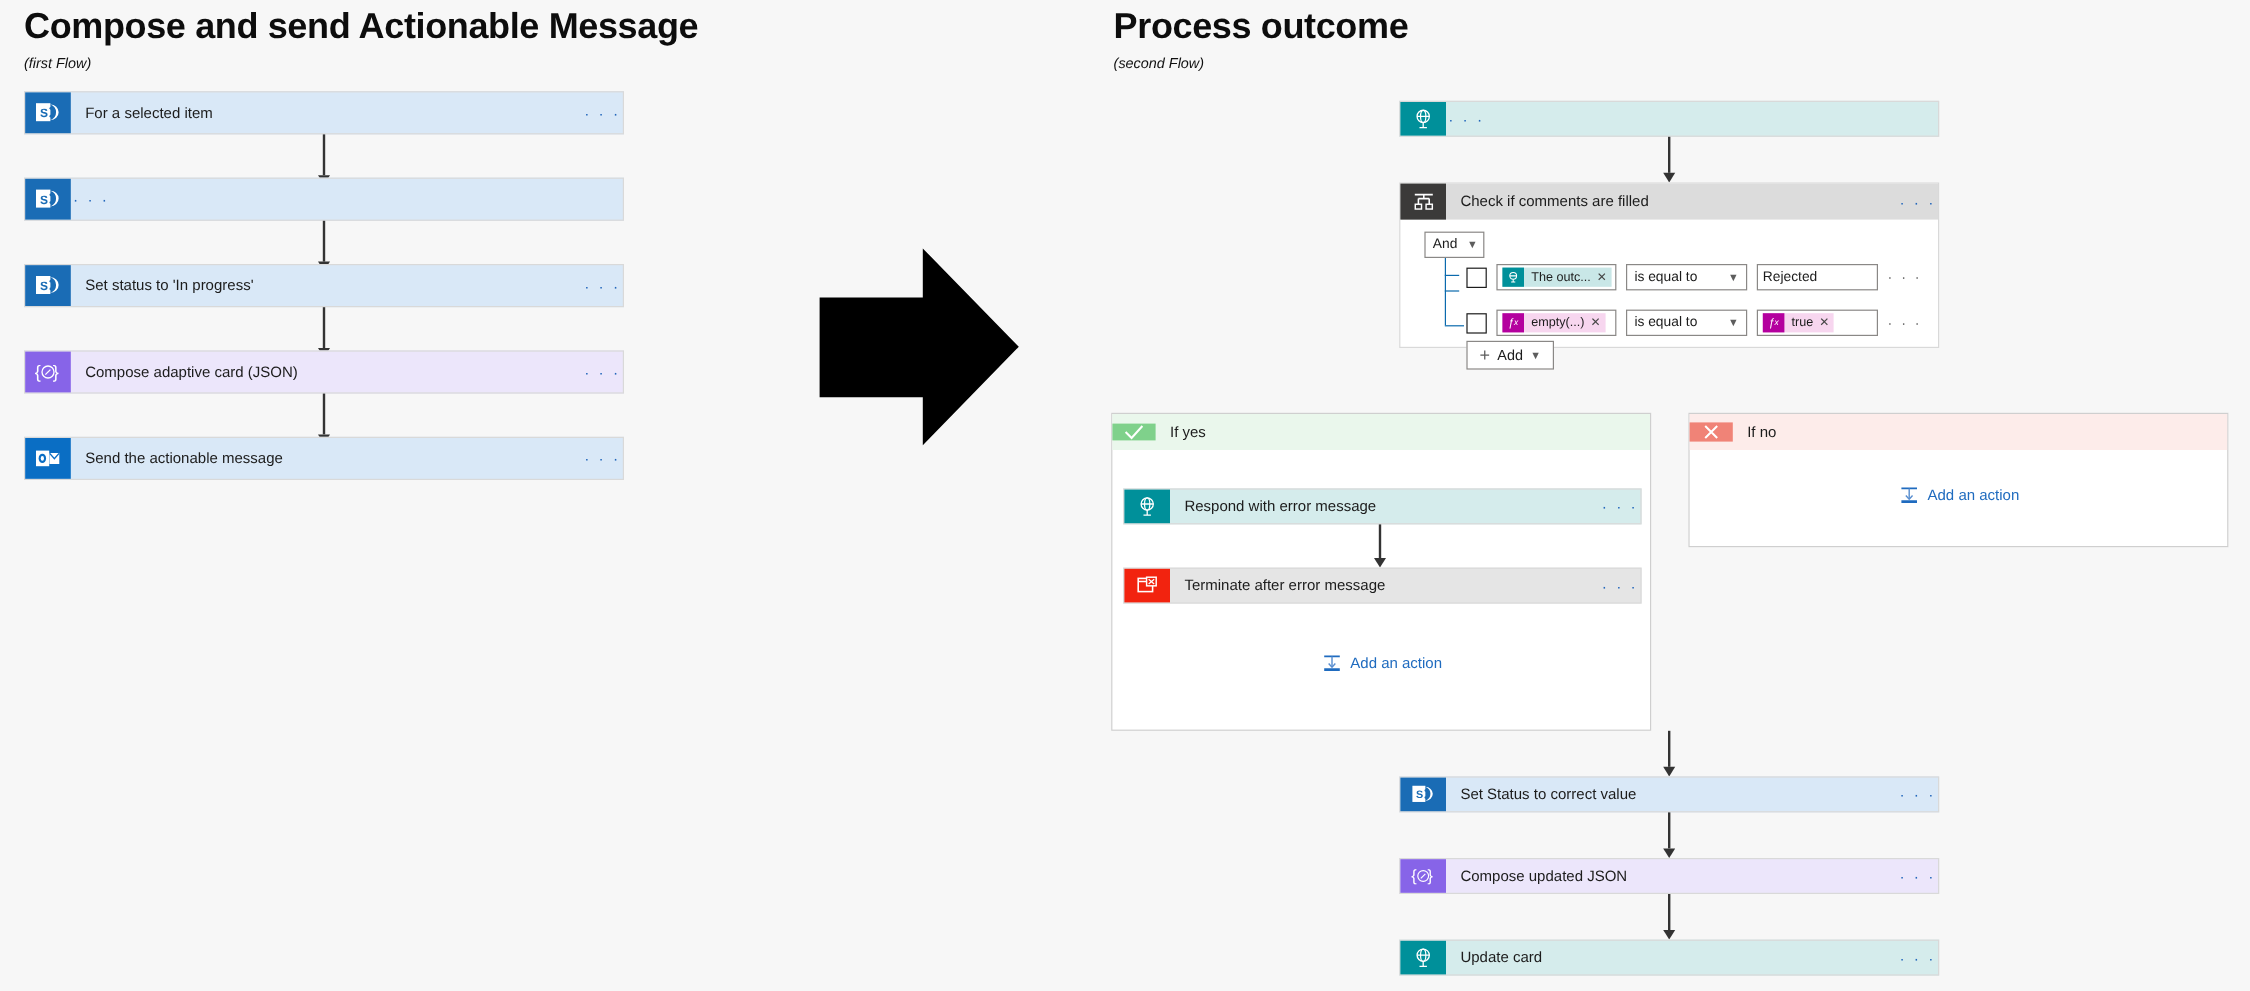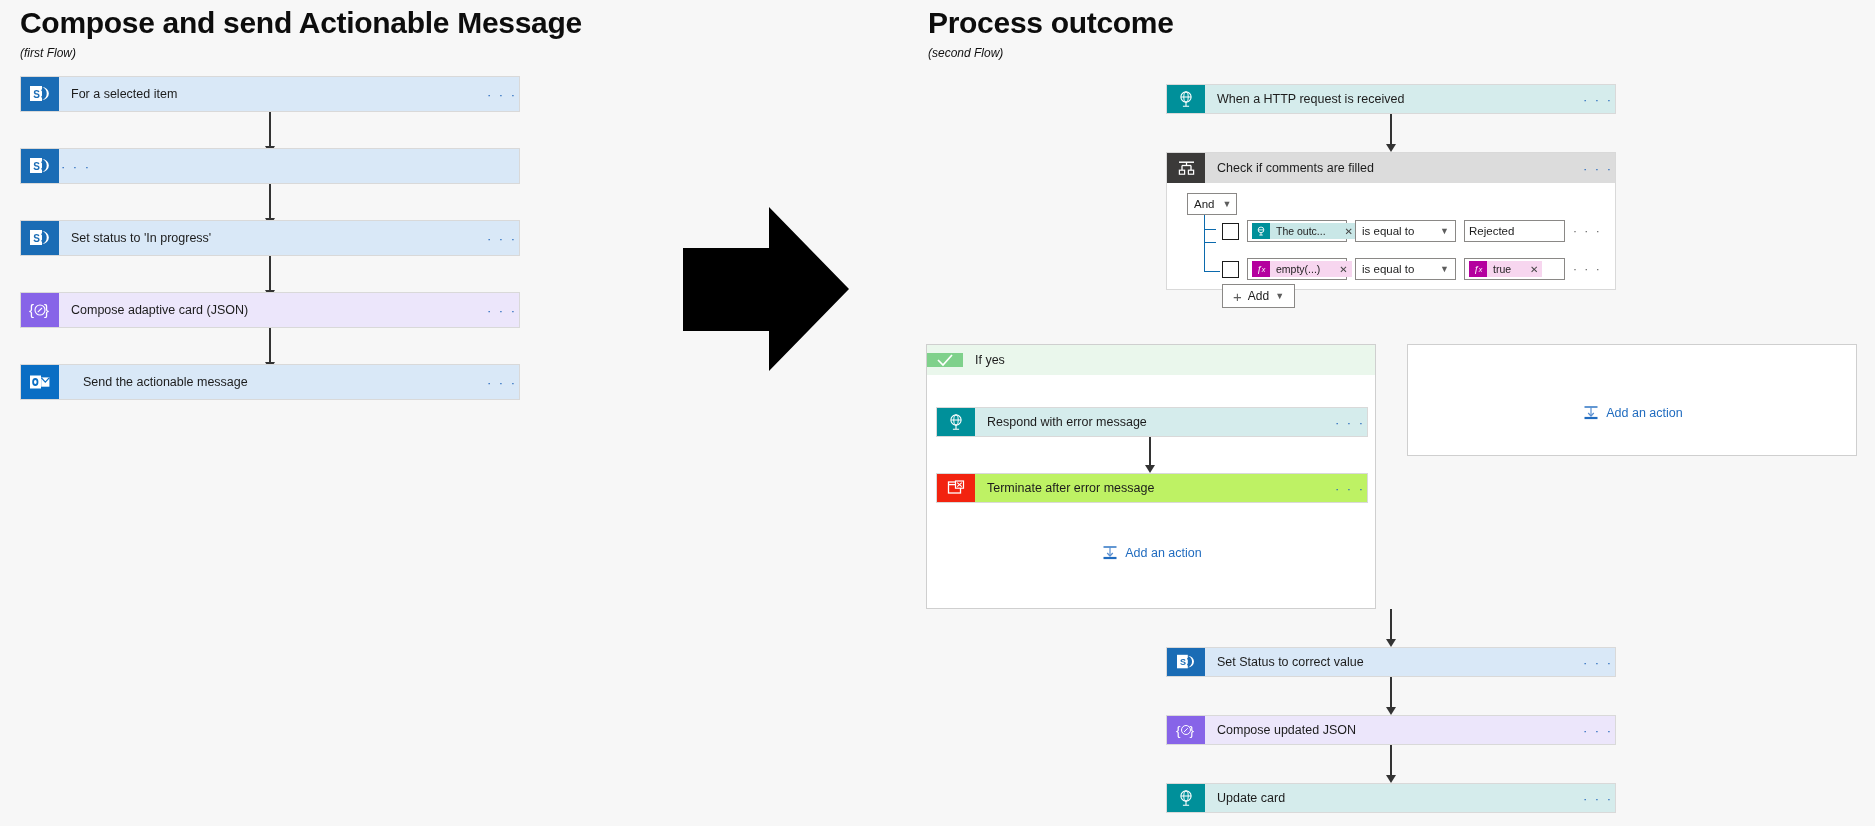--- a/index.html
+++ b/index.html
@@ -63,25 +63,25 @@
     letter-spacing:2px;
     font-size:13px;
     user-select:none;
   }
 
   
   .c-sharepoint{background:#d9e8f7;}
   .c-sharepoint .ico{background:#1a6cb5;}
   .c-compose{background:#ece6fb;}
   .c-compose .ico{background:#8764e8;}
-  .c-outlook{background:#d9e8f7;gap:12px;}
+  .c-outlook{background:#d9e8f7;}
   .c-outlook .ico{background:#0a6ec4;}
   .c-http{background:#d5ecec;}
   .c-http .ico{background:#00909a;}
-  .c-terminate{background:#bef264;justify-content:flex-end;}
+  .c-terminate{background:#e5e5e5;justify-content:flex-end;}
   .c-terminate .ico{background:#f2230f;}
 
   
   .conn{position:absolute;}
   .conn .line{
     position:absolute;left:0;top:0;width:1.5px;background:#333;
   }
   .conn .head{
     position:absolute;left:-4px;bottom:0;width:0;height:0;
     border-left:5px solid transparent;
@@ -129,21 +129,21 @@
     box-sizing:border-box;border:1px solid #8a8886;background:#fff;
     height:22px;display:flex;align-items:center;padding:0 4px;
   }
   .token{
     display:inline-flex;align-items:center;height:16px;font-size:10.5px;
   }
   .token .tico{
     width:18px;height:16px;display:flex;align-items:center;justify-content:center;
     color:#fff;font-size:9px;font-style:italic;
   }
-  .token .tlbl{padding:0 19px 0 6px;color:#1c1c1c;white-space:nowrap;text-align:right;}
+  .token .tlbl{padding:0 5px 0 6px;color:#1c1c1c;white-space:nowrap;text-align:right;}
   .token .tx{font-size:10px;color:#444;padding-right:4px;}
   .tok-http .tico{background:#00909a;}
   .tok-http{background:#c9e7e7;}
   .tok-fx .tico{background:#b4009e;}
   .tok-fx{background:#f7d6ef;}
 
   .rowdots{color:#5d5d5d;letter-spacing:2px;font-size:12px;}
 
   .addbtn{
     box-sizing:border-box;border:1px solid #8a8886;background:#fff;
@@ -276,21 +276,20 @@
 <div class="abs flow-sub" style="left:928px;top:46px;">(second Flow)</div>
 
 <div class="abs card c-http" style="left:1166px;top:84px;width:450px;height:30px;">
   <div class="ico">
     <svg width="18" height="18" viewBox="0 0 18 18">
       <circle cx="9" cy="7" r="5.1" fill="none" stroke="#ffffff" stroke-width="1.1"></circle>
       <ellipse cx="9" cy="7" rx="2.2" ry="5.1" fill="none" stroke="#ffffff" stroke-width="1"></ellipse>
       <path d="M3.9 7 h10.2 M9 12.1 v4.1 M5.9 16.3 h6.2" stroke="#ffffff" stroke-width="1.1" fill="none"></path>
     </svg>
   </div>
-  <div class="ttl">When a HTTP request is received</div>
   <div class="dots">· · ·</div>
 </div>
 <div class="conn" style="left:1390px;top:114px;width:10px;height:38px;">
   <div class="line" style="height:30px;"></div>
     <div class="head"></div>
 </div>
 
 <div class="abs cond-box" style="left:1166px;top:152px;width:450px;height:138px;">
   <div class="cond-head">
     <div class="ico">
@@ -425,20 +424,28 @@
         <path d="M8 2 v8.3" stroke="#5a8fd0" stroke-width="1.2"></path>
         <path d="M5.2 8 L8 11 L10.8 8" fill="none" stroke="#5a8fd0" stroke-width="1.2"></path>
         <path d="M1.5 13 h13" stroke="#1f6bbf" stroke-width="2.2"></path>
       </svg>
     </span>
     <span>Add an action</span>
   </div>
 </div>
 
 <div class="abs branch branch-no" style="left:1407px;top:344px;width:450px;height:112px;">
+  <div class="branch-head">
+    <div class="bico">
+      <svg width="16" height="16" viewBox="0 0 16 16">
+        <path d="M3 3 L13 13 M13 3 L3 13" fill="none" stroke="#ffffff" stroke-width="1.7"></path>
+      </svg>
+    </div>
+    <div class="btxt">If no</div>
+  </div>
 
   <div class="add-action abs" style="left:0;top:60px;width:450px;">
     <span class="aa-ico">
       <svg width="16" height="15" viewBox="0 0 16 15">
         <path d="M1.5 2 h13" stroke="#1f6bbf" stroke-width="1.4"></path>
         <path d="M8 2 v8.3" stroke="#5a8fd0" stroke-width="1.2"></path>
         <path d="M5.2 8 L8 11 L10.8 8" fill="none" stroke="#5a8fd0" stroke-width="1.2"></path>
         <path d="M1.5 13 h13" stroke="#1f6bbf" stroke-width="2.2"></path>
       </svg>
     </span>

